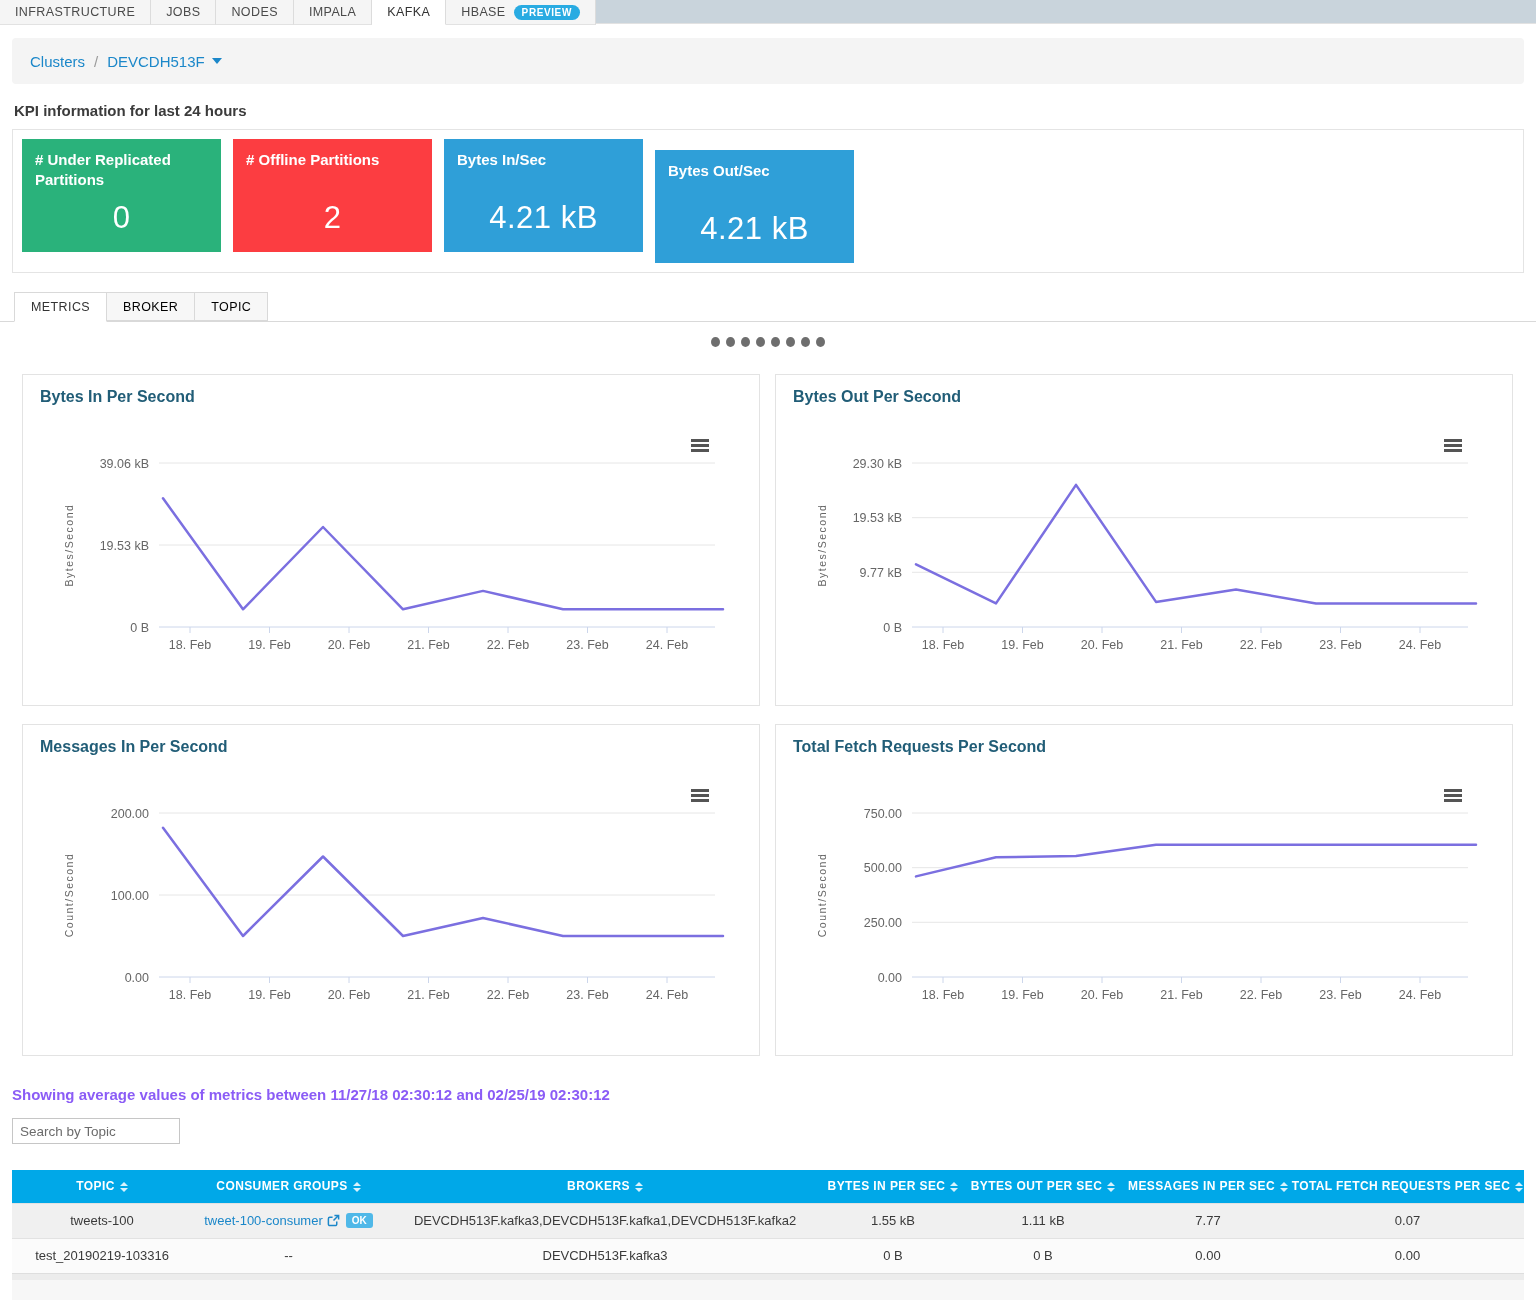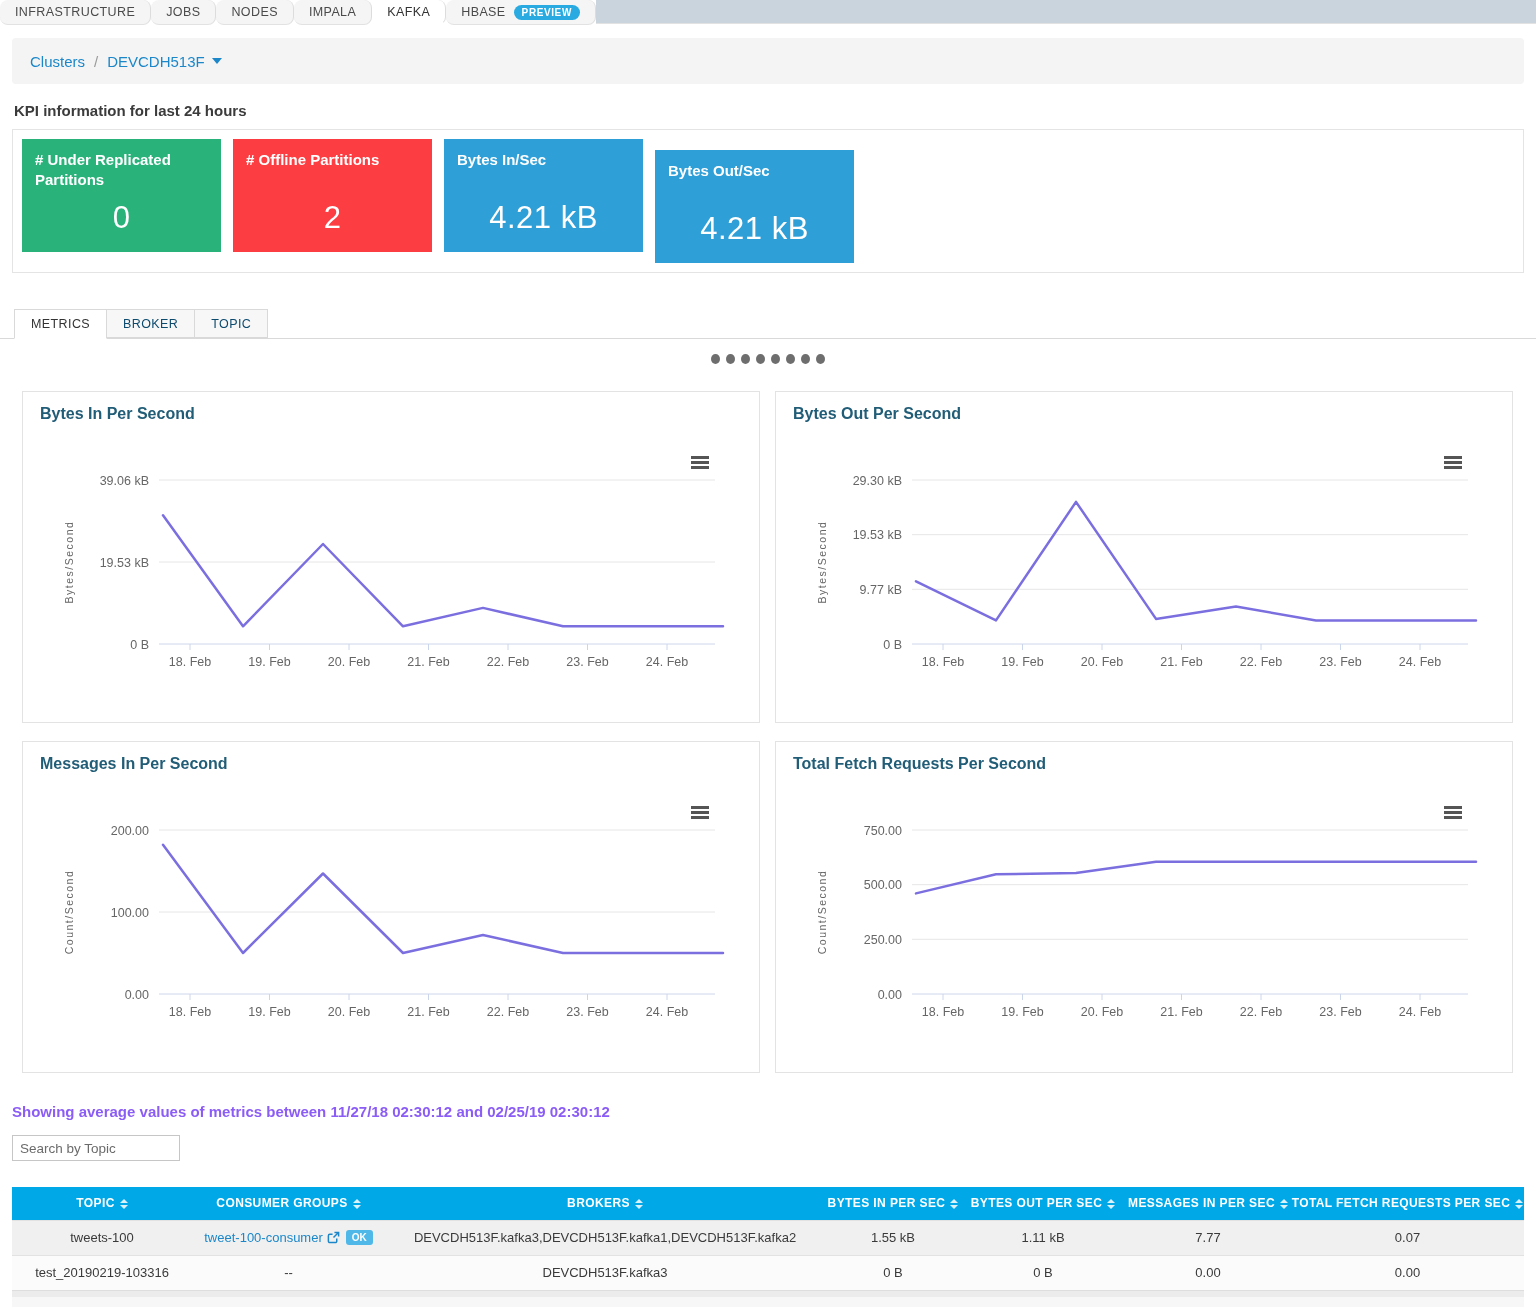--- a/index.html
+++ b/index.html
@@ -3,21 +3,21 @@
 <meta charset="utf-8">
 <style>
   * { box-sizing: border-box; margin: 0; padding: 0; }
   html,body { width:1536px; height:1307px; overflow:hidden; background:#fff;
     font-family:"Liberation Sans", sans-serif; color:#3b3b3b; }
 
   
   .navbar { display:flex; height:24px; align-items:stretch; }
   .nav-tab { display:flex; align-items:center; padding:12px 15px; font-size:12.5px; letter-spacing:.4px;
     color:#4a4a4a; background:#f5f5f5; border-right:1px solid #dcdcdc; border-bottom:1px solid #e2e2e2;
-    cursor:pointer; white-space:nowrap;border-radius:8px; }
+    cursor:pointer; white-space:nowrap; }
   .nav-tab.active { background:#fff; color:#333; border-bottom:1px solid #fff; }
   .nav-filler { flex:1; background:#c9d4dc; border-bottom:1px solid #e2e2e2; }
   .preview-badge { margin-left:8px; background:#29abe2; color:#fff; font-size:10px; font-weight:bold;
     letter-spacing:.6px; padding:2px 8px; border-radius:9px; }
 
   
   .breadcrumb { margin:14px 12px 0 12px; background:#f4f4f4; border-radius:4px; height:46px;
     display:flex; align-items:center; padding:0 18px; font-size:15px; }
   .crumb-link { color:#1b87c9; cursor:pointer; }
   .crumb-sep { color:#9a9a9a; margin:0 9px; }
@@ -26,22 +26,22 @@
 
   
   .kpi-heading { margin:18px 0 10px 14px; font-size:15px; font-weight:bold; color:#3b3b3b; }
   .kpi-box { margin:0 12px; border:1px solid #e4e4e4; padding:9px; display:flex; gap:12px; background:#fff; }
   .kpi-card { width:199px; height:113px; color:#fff; padding:11px 13px; position:relative; }
   .kpi-label { font-size:15px; font-weight:bold; line-height:1.35; }
   .kpi-value { position:absolute; left:0; right:0; bottom:16px; text-align:center;
     font-size:31px; font-weight:300; letter-spacing:.5px; }
 
   
-  .mtabs { display:flex; margin-top:36px; border-bottom:1px solid #d9d9d9; align-items:flex-start; padding-left:14px; }
-  .mtab { padding:7px 16px 6px 16px; font-size:12.5px; letter-spacing:.4px; color:#0c4a6e; background:#f7f7f7;
+  .mtabs { display:flex; margin-top:19px; border-bottom:1px solid #d9d9d9; align-items:flex-start; padding-left:14px; }
+  .mtab { padding:7px 16px 6px 16px; font-size:12.5px; letter-spacing:.4px; color:#000000; background:#f7f7f7;
     border:1px solid #d9d9d9; border-left:none; cursor:pointer; }
   .mtab:first-child { border-left:1px solid #d9d9d9; }
   .mtab.active { background:#fff; color:#333; margin-bottom:-1px; border-bottom:1px solid #fff; padding-bottom:7px; }
 
   
   .dots { display:flex; justify-content:center; gap:6px; margin-top:15px; }
   .dot { width:9px; height:10px; border-radius:50%; background:#6e6e6e; cursor:pointer; }
 
   
   .charts { display:grid; grid-template-columns:738px 738px; gap:18px 15px; margin:27px 0 0 22px; }

